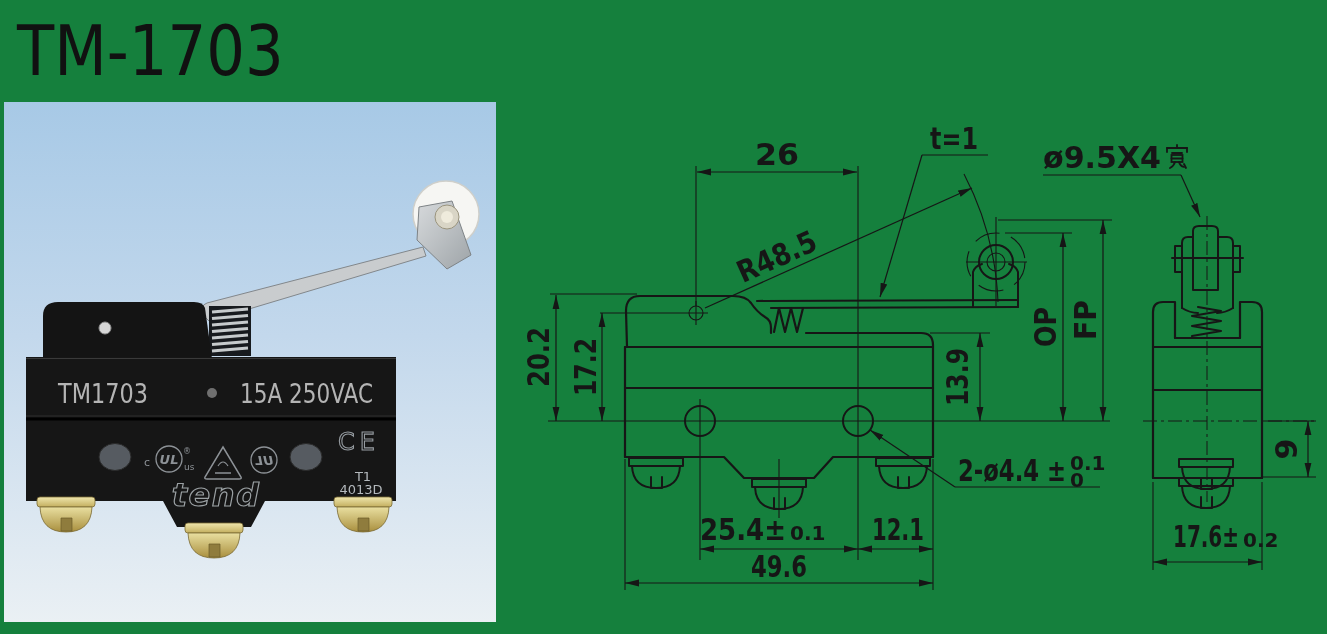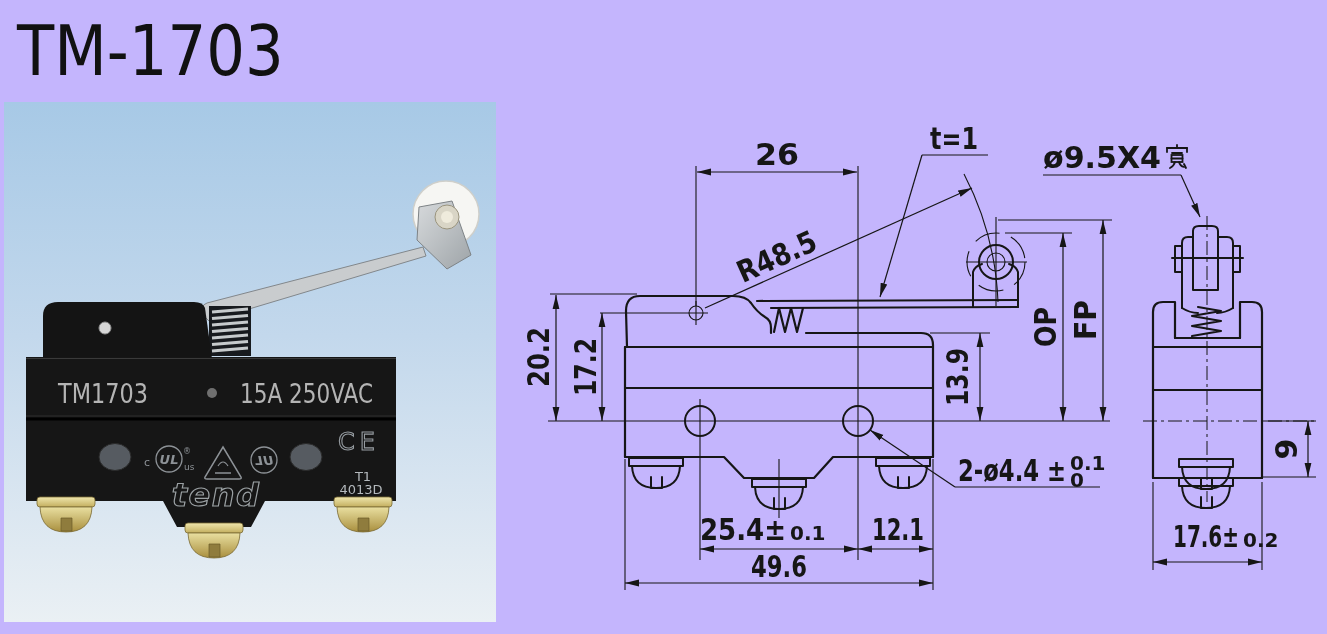--- a/index.html
+++ b/index.html
@@ -1,16 +1,16 @@
 <!DOCTYPE html>
 <html><head>
 <meta charset="utf-8">
 <style>
   html,body{margin:0;padding:0;background:#ffffff;}
-  .page{position:relative;width:1327px;height:634px;background:#c4b5fd;overflow:hidden;
+  .page{position:relative;width:1327px;height:634px;background:#15803d;overflow:hidden;
         font-family:"DejaVu Sans",sans-serif;}
   .title{position:absolute;left:17px;top:16px;font-size:70px;line-height:1.0;color:#111;
          letter-spacing:0px;transform:scaleX(0.87);transform-origin:0 0;white-space:nowrap;}
   .photo-wrap{position:absolute;left:4px;top:102px;width:492px;height:520px;}
   .draw-wrap{position:absolute;left:520px;top:95px;width:807px;height:539px;font-weight:bold;}
   svg text{font-family:"DejaVu Sans",sans-serif;}
   .o{fill:none;stroke:#161616;stroke-width:2.2;stroke-linejoin:round;stroke-linecap:round;}
   .o2{fill:none;stroke:#161616;stroke-width:2;stroke-linejoin:round;stroke-linecap:round;}
   .t{fill:none;stroke:#161616;stroke-width:1.1;}
   .d{fill:none;stroke:#161616;stroke-width:1.2;}

